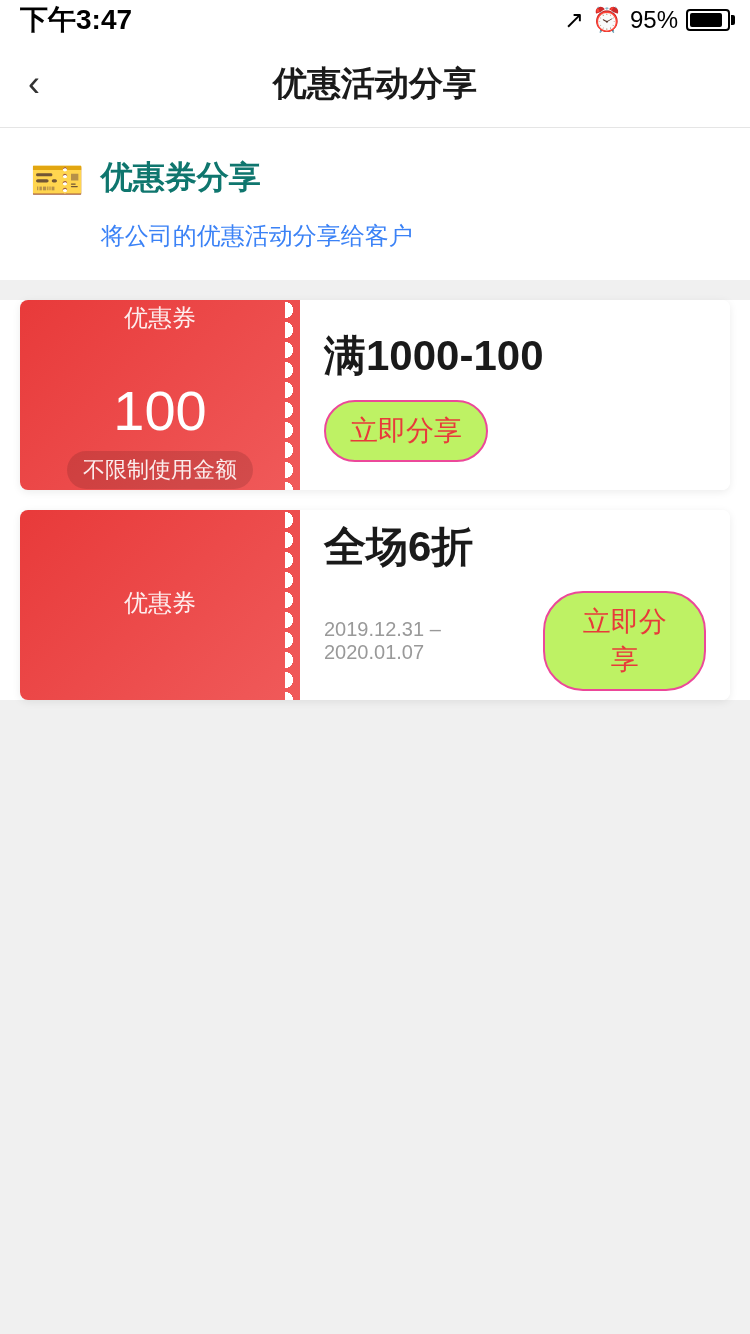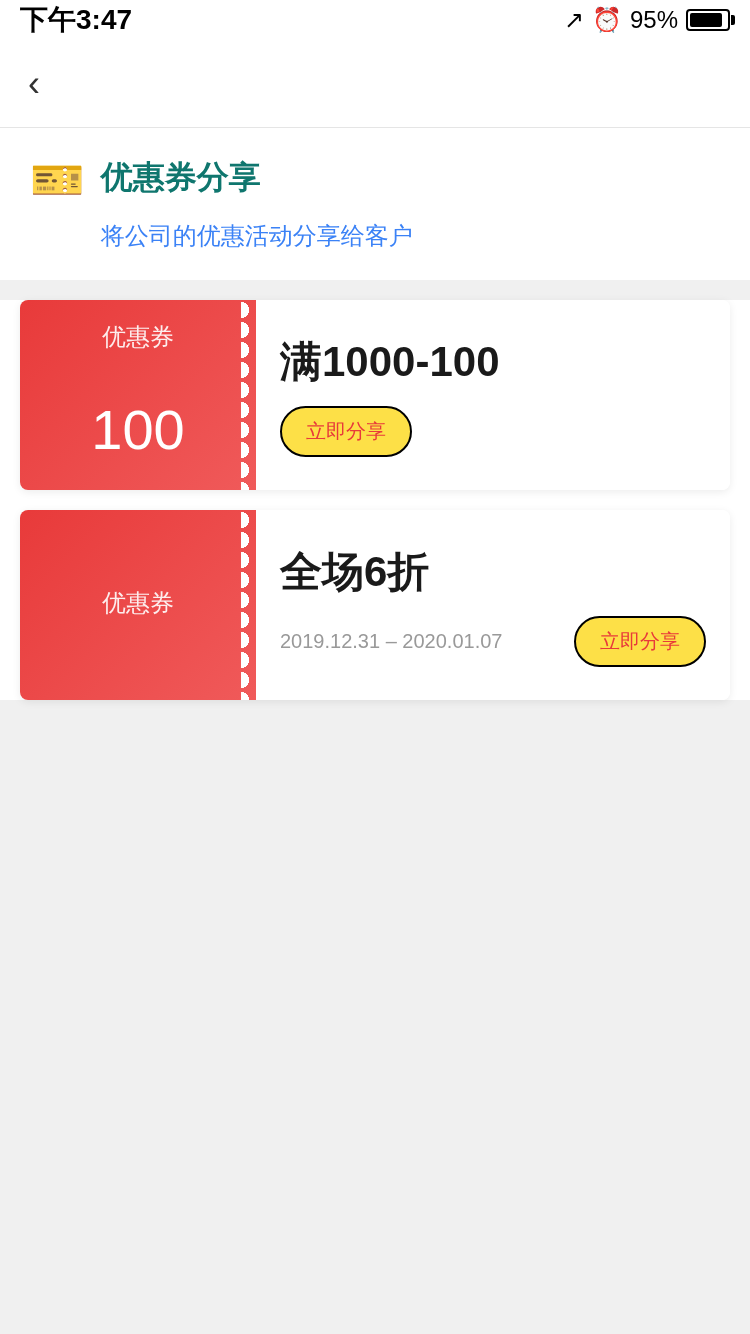--- a/index.html
+++ b/index.html
@@ -126,21 +126,21 @@
       height: 190px;
       margin: 20px 0;
       border-radius: 8px;
       overflow: visible;
       box-shadow: 0 2px 8px rgba(0,0,0,0.08);
       position: relative;
     }
 
     
     .coupon-left {
-      width: 236px;
+      width: 280px;
       background: linear-gradient(135deg, #e83a3a, #f05a5a);
       display: flex;
       flex-direction: column;
       align-items: center;
       justify-content: center;
       position: relative;
       border-radius: 8px 0 0 8px;
       flex-shrink: 0;
     }
 
@@ -206,26 +206,26 @@
     .coupon-bottom-row {
       display: flex;
       align-items: center;
       justify-content: space-between;
     }
     .coupon-date {
       font-size: 20px;
       color: #999;
     }
     .share-btn {
-      border: 2px solid #000000;
+      border: 2px solid #ec4899;
       color: #e83a3a;
-      background: #fde047;
+      background: #bef264;
       border-radius: 40px;
       padding: 10px 24px;
-      font-size: 20px;
+      font-size: 28px;
       cursor: pointer;
     }
 
     
     .empty-area {
       background: #f0f0f0;
       flex: 1;
       min-height: 600px;
     }
   </style>
@@ -239,35 +239,37 @@
     <span>⏰</span>
     <span>95%</span>
     <span class="battery">
       <span class="battery-fill"></span>
     </span>
   </div>
 </div>
 
 <div class="nav-bar">
   <span class="back-btn">‹</span>
+  <span class="nav-title">优惠活动分享</span>
 </div>
 
 <div class="section-header">
   <span class="section-icon">🎫</span>
   <div class="section-text">
     <div class="section-title">优惠券分享</div>
     <div class="section-subtitle">将公司的优惠活动分享给客户</div>
   </div>
 </div>
 
 <div class="coupon-list">
 <div class="coupon-card">
       <div class="coupon-left">
         <div class="coupon-label">优惠券</div>
         <div class="coupon-amount">100</div>
+        <div class="coupon-condition">不限制使用金额</div>
       </div>
       <div class="coupon-right">
         <div class="coupon-title">满1000-100</div>
         <div class="coupon-bottom-row">
           <button class="share-btn">立即分享</button>
         </div>
       </div>
     </div>
     <div class="coupon-card">
       <div class="coupon-left">

